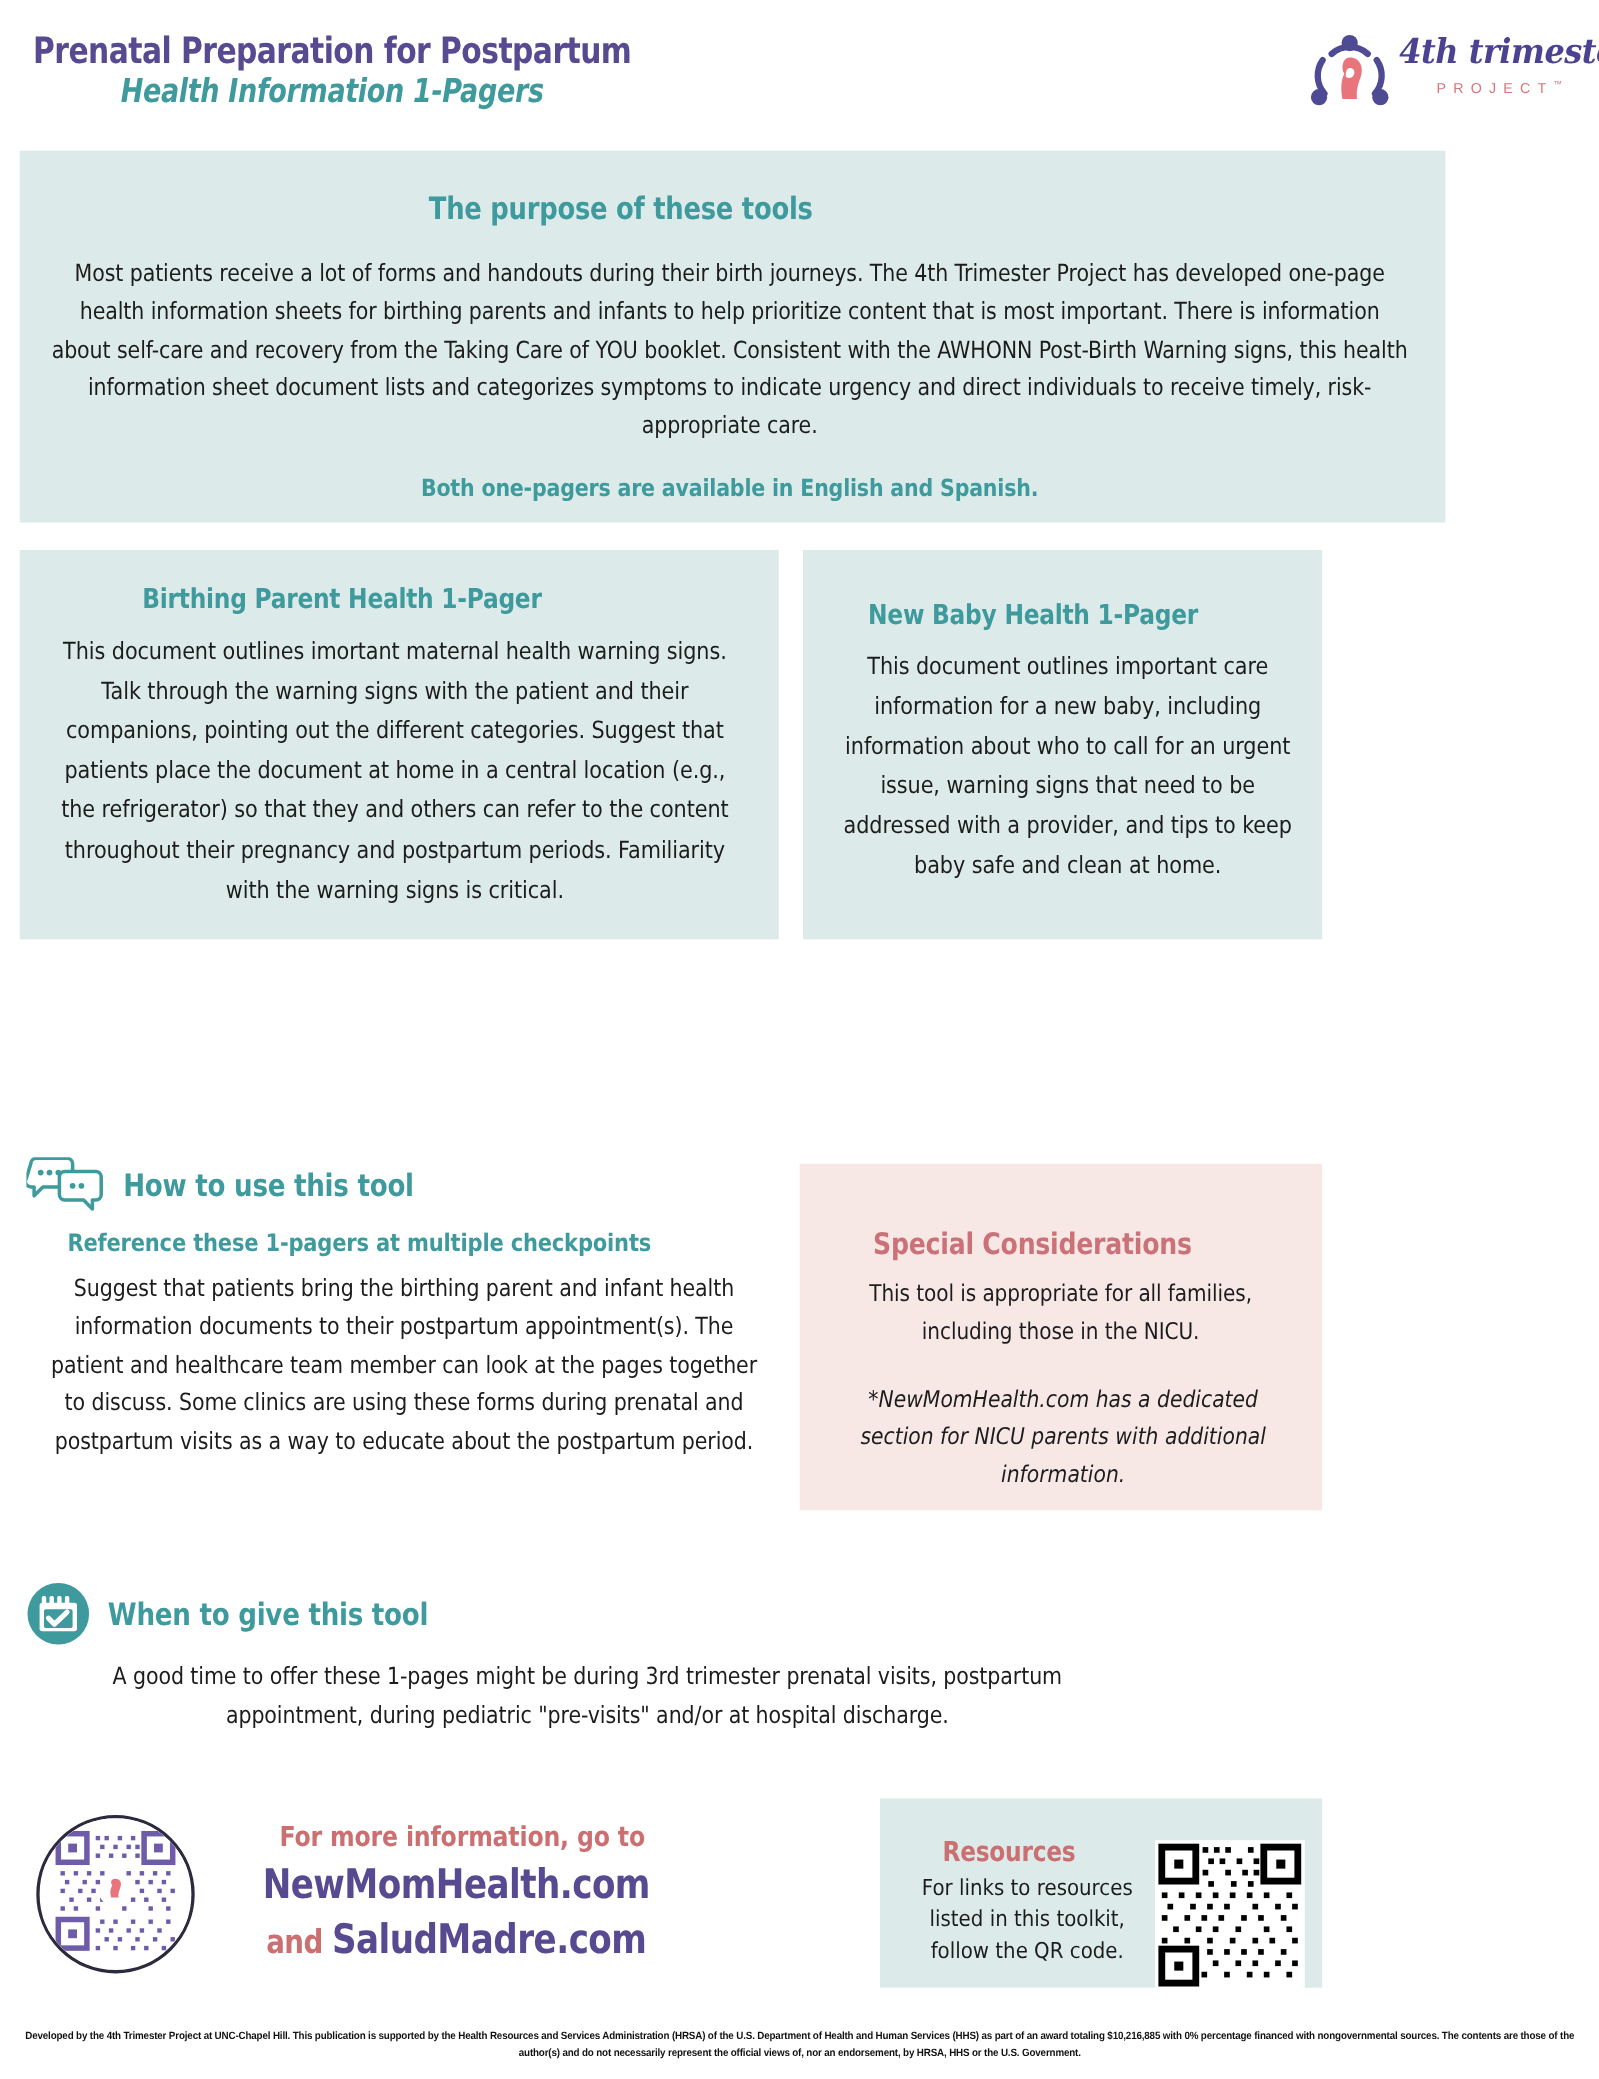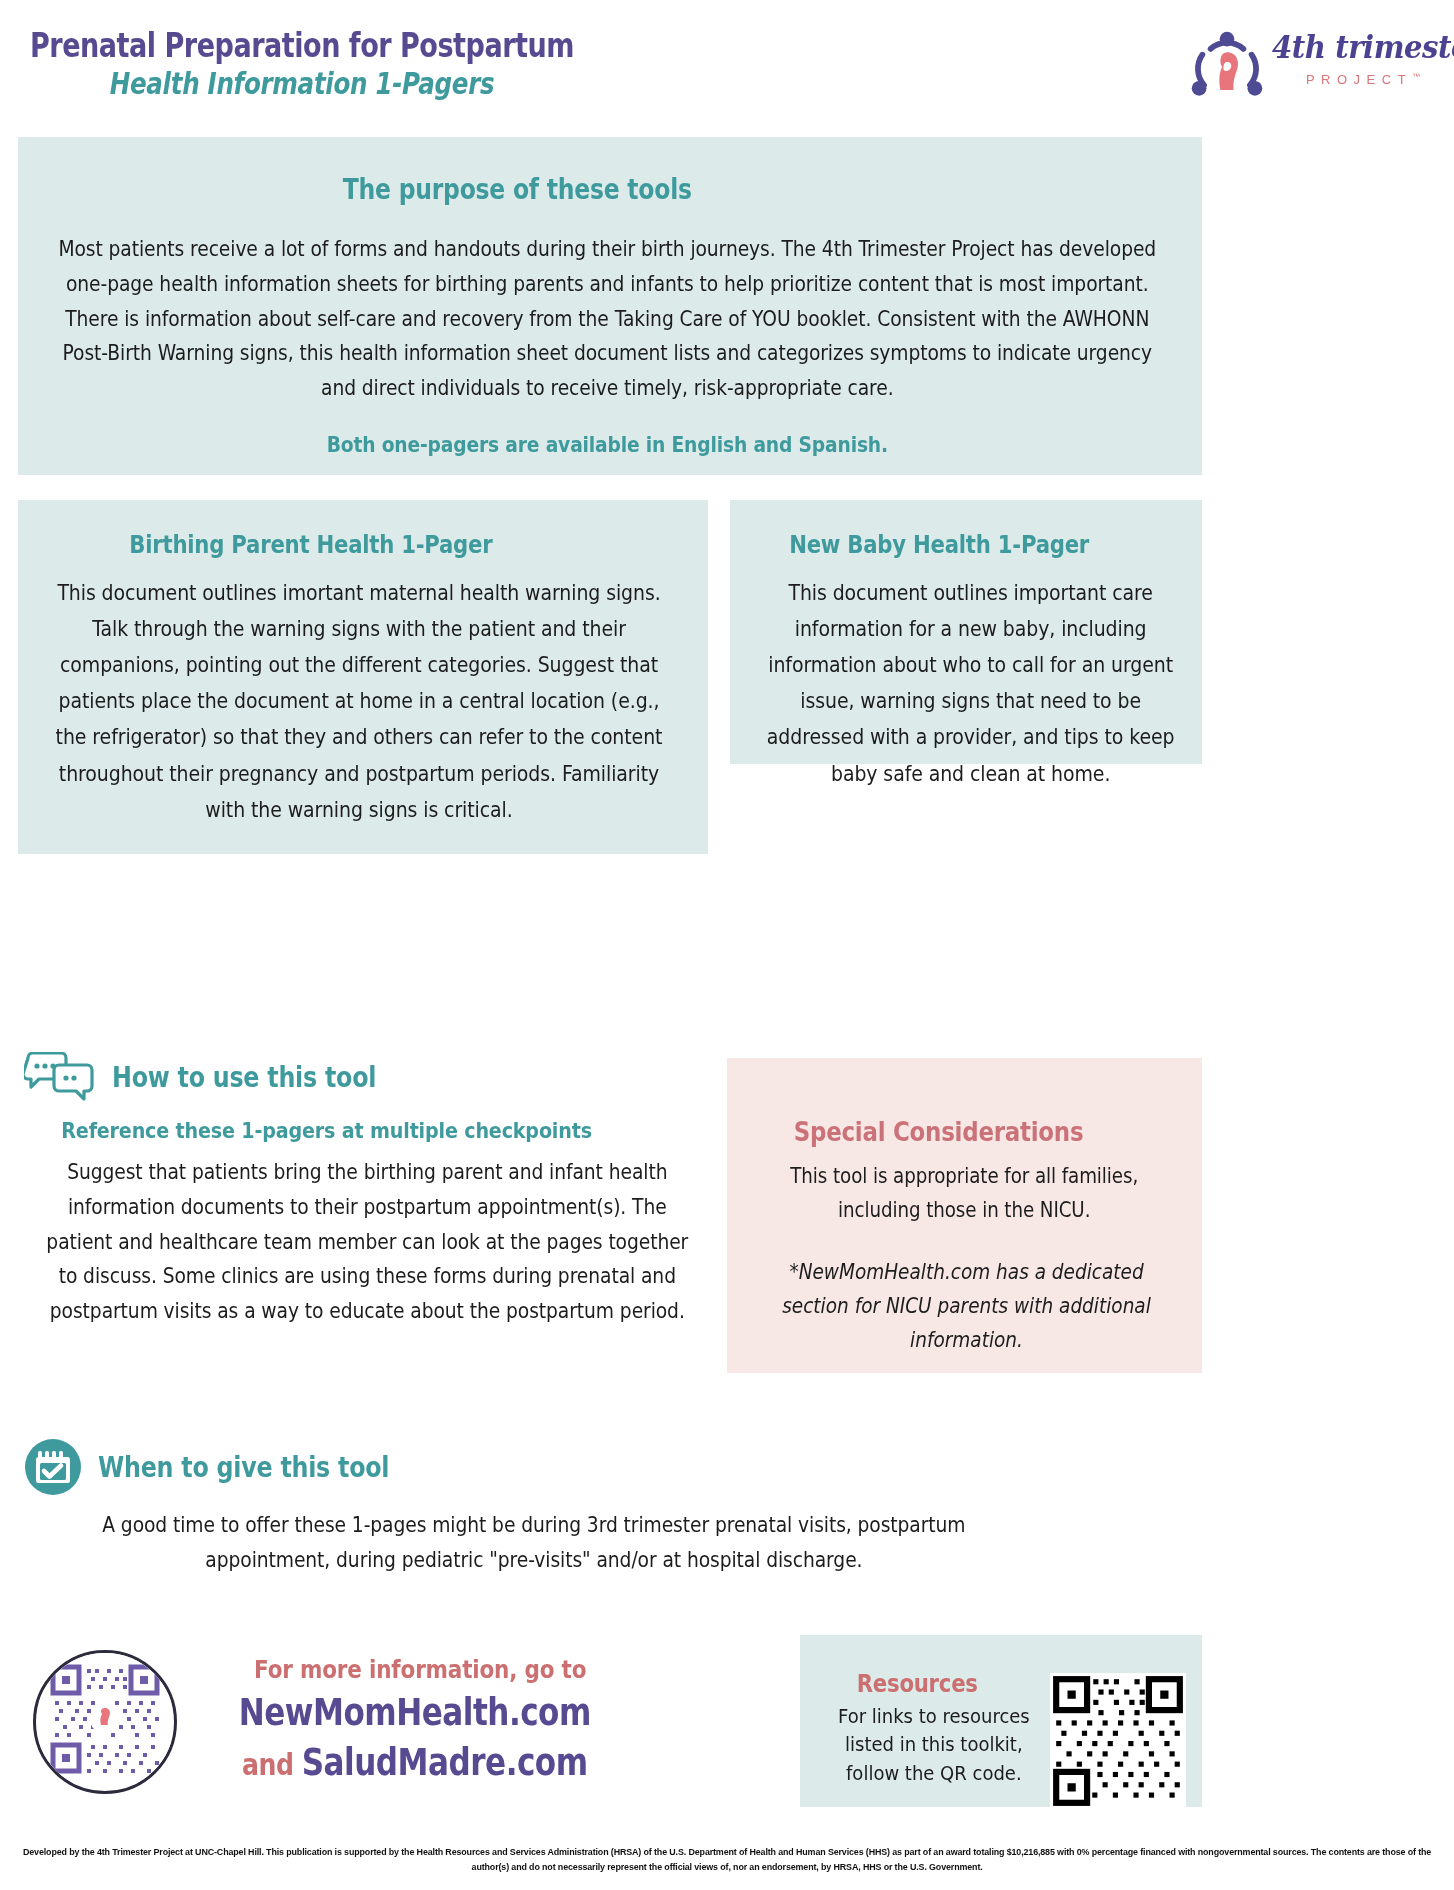--- a/index.html
+++ b/index.html
@@ -106,21 +106,21 @@
     vertical-align: super;
   }
 
   
   .box-teal { background: #dcebe9; }
   .box-pink { background: #f7e8e6; }
 
   .purpose-box {
     position: absolute;
     left: 18px; top: 137px;
-    width: 1184px;
+    width: 1296px;
     height: 338px;
     box-sizing: border-box;
     padding: 36px 34px 20px 28px;
   }
   h2.sec-head {
     margin: 0 0 26px 0;
     font-family: "DejaVu Sans", sans-serif;
     font-size: 28px;
     font-weight: bold;
     color: #3e9a9c;
@@ -158,23 +158,23 @@
     left: 18px; top: 500px;
     width: 690px;
     height: 354px;
     box-sizing: border-box;
     padding: 30px 36px 18px 26px;
   }
   .card-right {
     position: absolute;
     left: 730px; top: 500px;
     width: 472px;
-    height: 264px;
+    height: 354px;
     box-sizing: border-box;
-    padding: 30px 26px 18px 34px;
+    padding: 44px 26px 18px 34px;
   }
   h3.card-head {
     margin: 0 0 16px 0;
     font-family: "DejaVu Sans", sans-serif;
     font-size: 25px;
     font-weight: bold;
     color: #3e9a9c;
     letter-spacing: -0.3px;
     transform: scaleX(0.85);
     transform-origin: left center;

